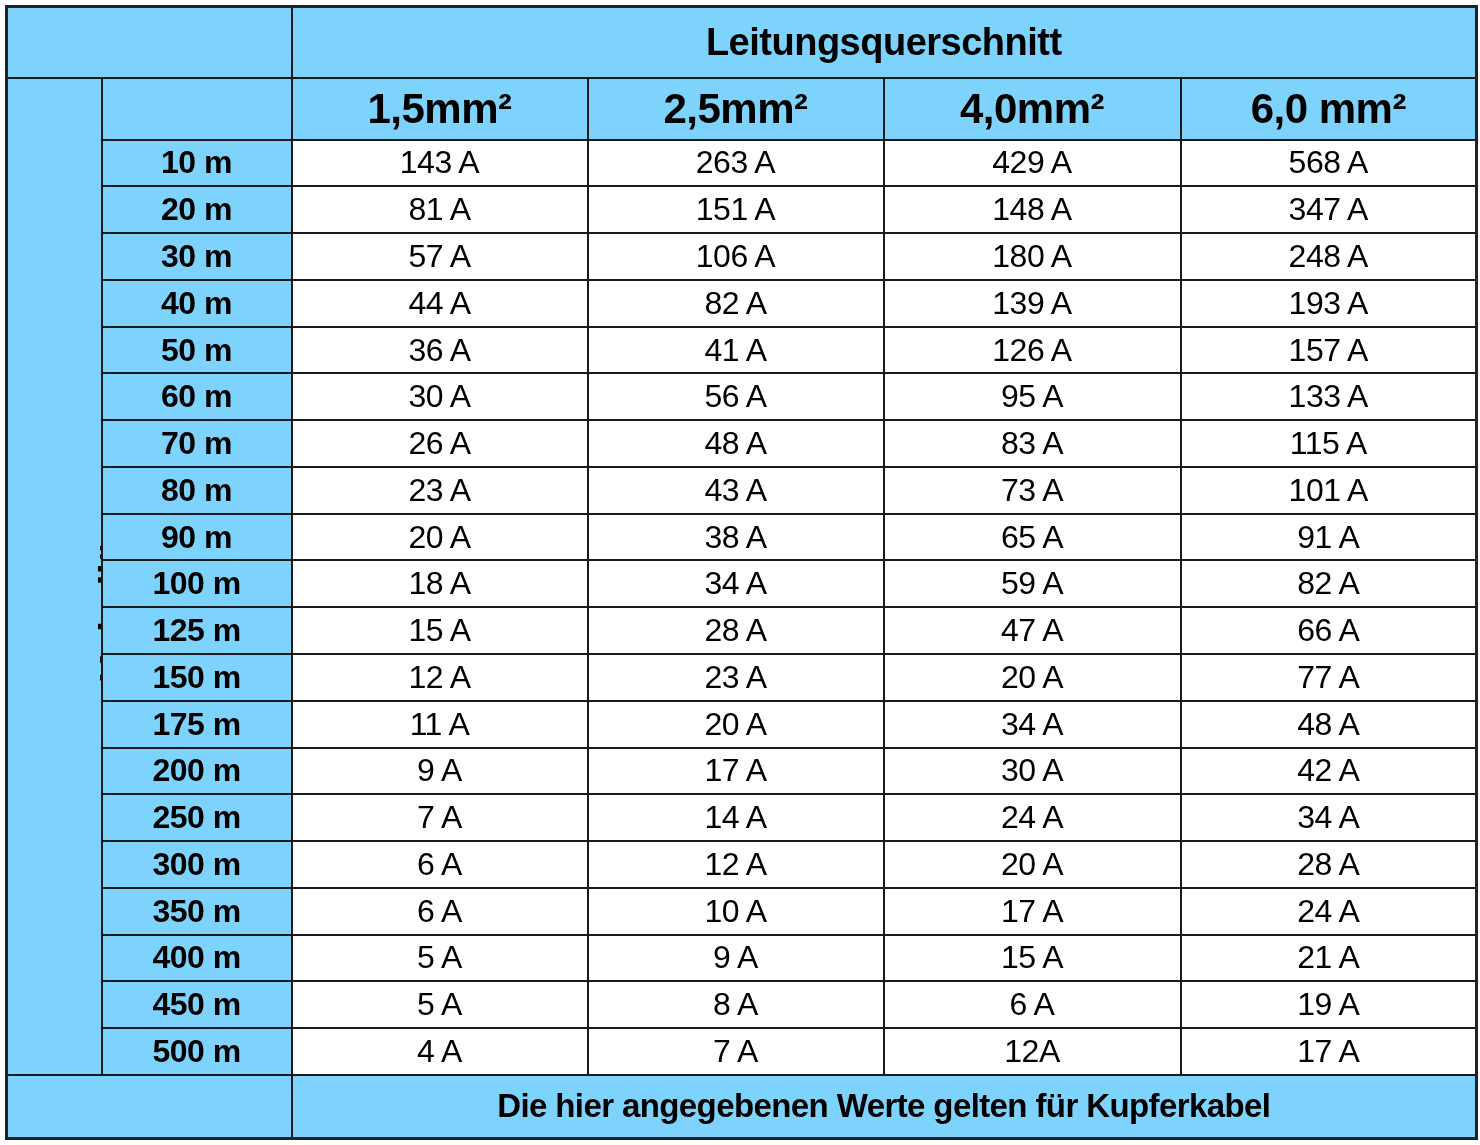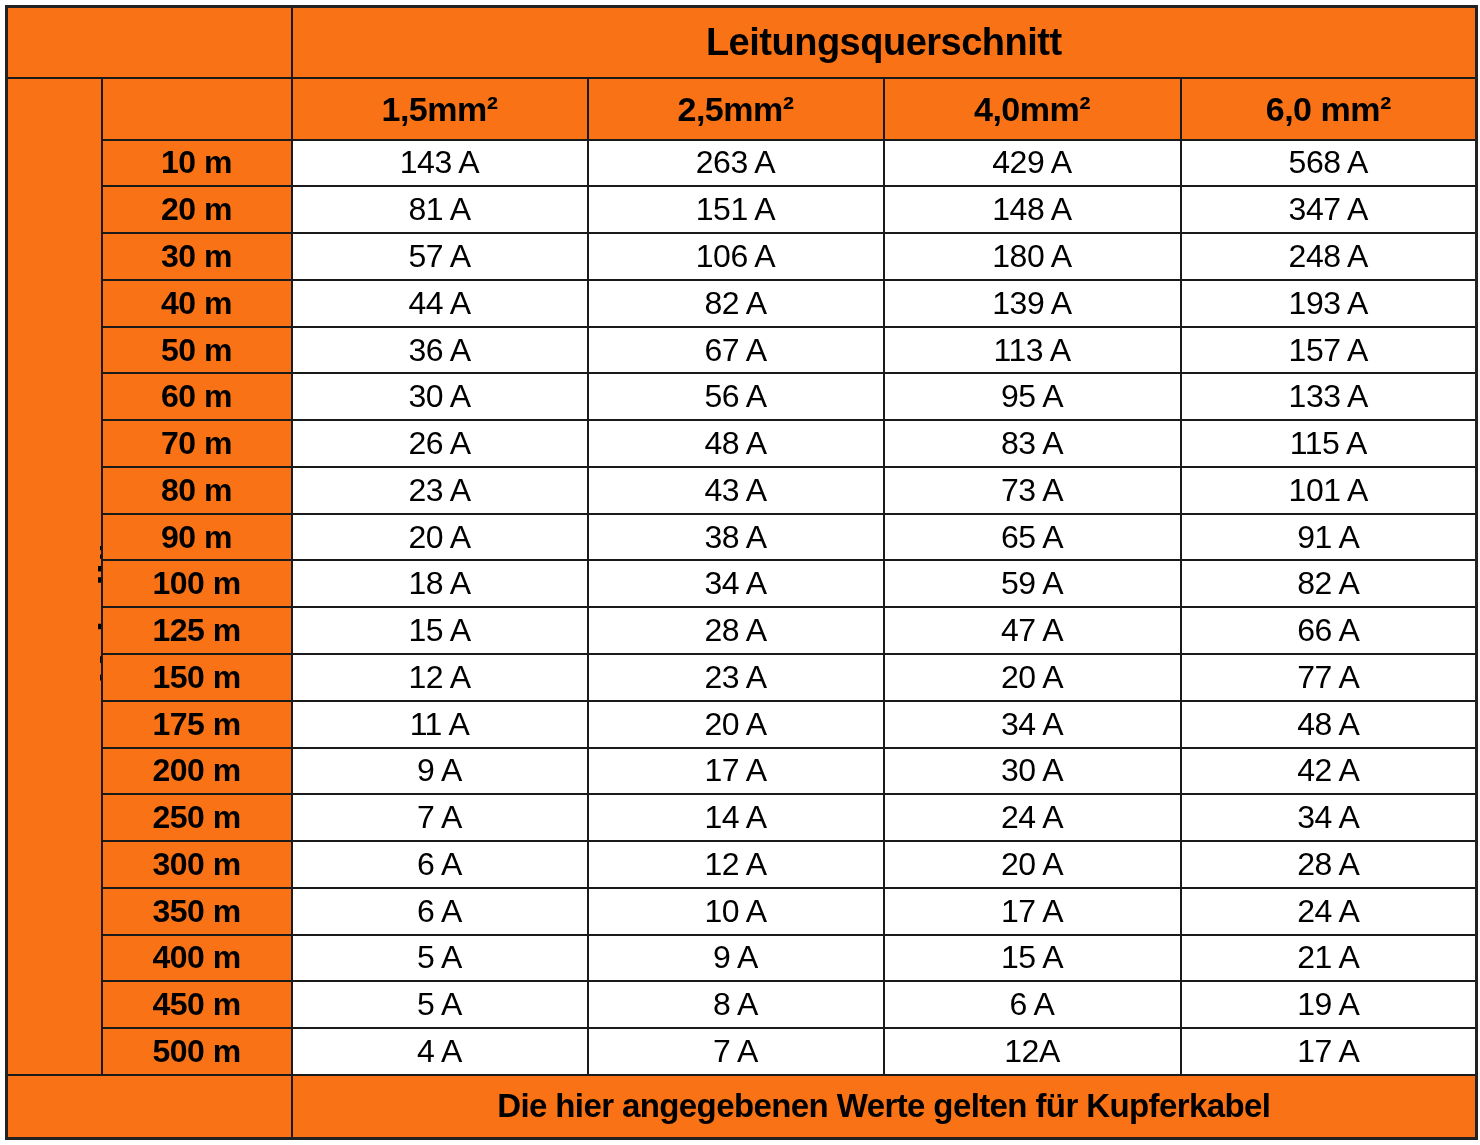--- a/index.html
+++ b/index.html
@@ -9,24 +9,24 @@
     width: 1470px; height: 1135px;
     border-collapse: collapse; table-layout: fixed;
     border: 3px solid #222;
   }
   table.grid td {
     border: 2px solid #1a1a1a;
     text-align: center; vertical-align: middle;
     padding: 0; color: #000;
     overflow: hidden; white-space: nowrap;
   }
-  .gray { background: #f97316; }
+  .gray { background: #7dd3fc; }
   .white { background: #ffffff; }
   .title { font-weight: bold; font-size: 38px; letter-spacing: -0.5px; }
-  .colhead { font-weight: bold; font-size: 34px; letter-spacing: -0.5px; }
+  .colhead { font-weight: bold; font-size: 42px; letter-spacing: -0.5px; }
   .rowhead { font-weight: bold; font-size: 32px; letter-spacing: -0.5px; }
   .val { font-size: 32px; letter-spacing: -0.5px; }
   .footer { font-weight: bold; font-size: 33px; letter-spacing: -0.6px; }
   .vert-cell { position: relative; }
   .vert-label {
     display: inline-block;
     transform: rotate(-90deg);
     font-weight: bold; font-size: 40px; letter-spacing: 0px;
     white-space: nowrap;
   }
@@ -87,22 +87,22 @@
       <tr class="data-row">
         <td class="gray rowhead">40 m</td>
         <td class="white val">44 A</td>
         <td class="white val">82 A</td>
         <td class="white val">139 A</td>
         <td class="white val">193 A</td>
       </tr>
       <tr class="data-row">
         <td class="gray rowhead">50 m</td>
         <td class="white val">36 A</td>
-        <td class="white val">67 A</td>
-        <td class="white val">113 A</td>
+        <td class="white val">41 A</td>
+        <td class="white val">126 A</td>
         <td class="white val">157 A</td>
       </tr>
       <tr class="data-row">
         <td class="gray rowhead">60 m</td>
         <td class="white val">30 A</td>
         <td class="white val">56 A</td>
         <td class="white val">95 A</td>
         <td class="white val">133 A</td>
       </tr>
       <tr class="data-row">

